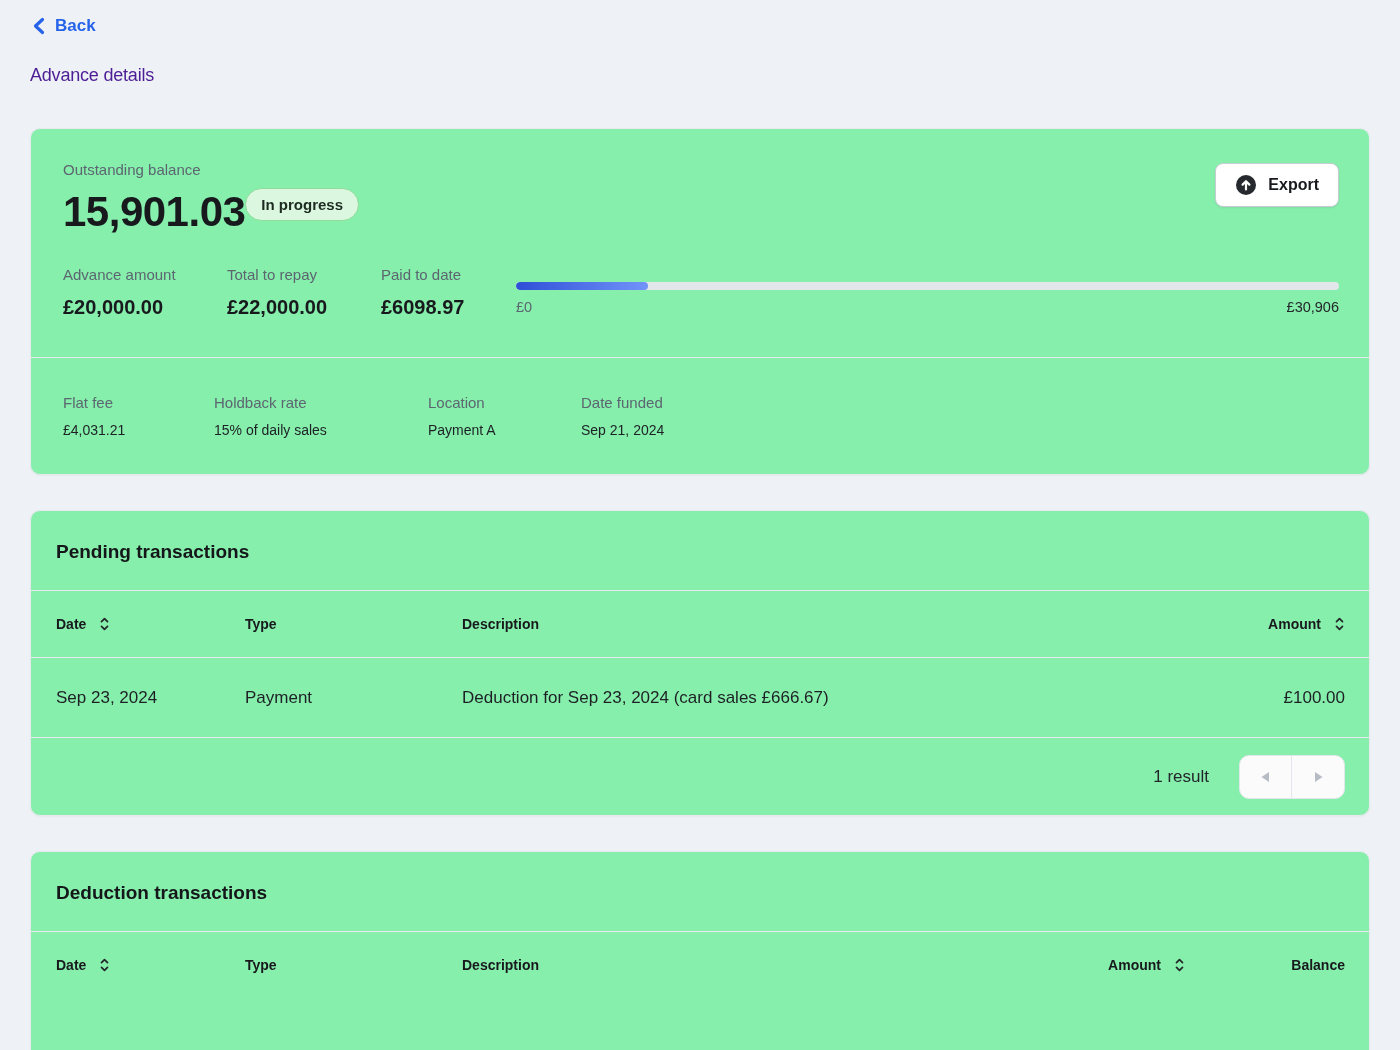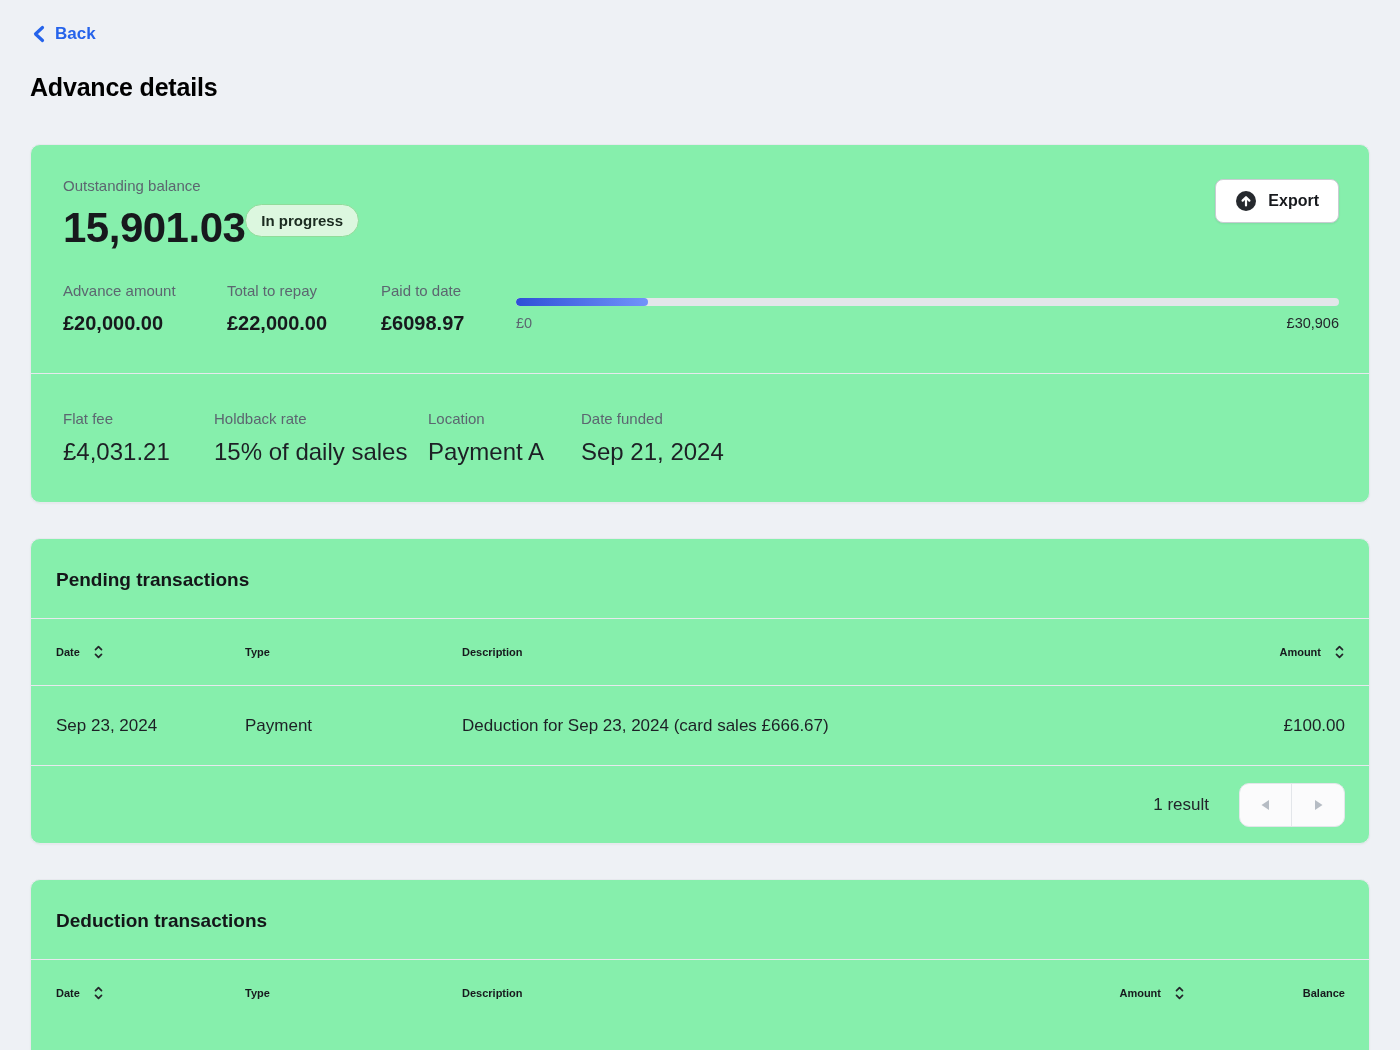--- a/index.html
+++ b/index.html
@@ -8,26 +8,26 @@
     background: #eef1f5;
     font-family: "Liberation Sans", "DejaVu Sans", sans-serif;
     color: #1d2025;
   }
   .page { padding: 16px 30px 0 30px; }
 
   
   .back-link {
     display: inline-flex; align-items: center; gap: 10px;
     color: #2563eb; font-size: 17px; font-weight: 700;
-    text-decoration: none; cursor: pointer; margin-left: 2px; margin-top: 8px;
+    text-decoration: none; cursor: pointer; margin-left: 2px;
   }
 
   
   .page-title {
-    margin-top: 26px; font-size: 25px; font-weight: 700; color: #000000;
+    margin-top: 26px; font-size: 18px; font-weight: 400; color: #4c1d95;
     letter-spacing: -0.2px;
   }
 
   
   .card {
     background: #86efac; border: 1px solid #e7e9ee; border-radius: 10px;
     box-shadow: 0 1px 2px rgba(20,25,35,0.04);
     margin-top: 42px;
   }
   .card + .card { margin-top: 35px; }
@@ -61,33 +61,33 @@
   .progress-labels { display: flex; justify-content: space-between; margin-top: 9px; font-size: 14.5px; }
   .progress-min { color: #5c6670; }
   .progress-max { color: #23262b; }
 
   .summary-divider { border-top: 1px solid #e7e9ee; }
   .details-row { display: flex; padding: 36px 30px 36px 32px; }
   .detail { flex: 0 0 auto; }
   .detail-flatfee { width: 151px; }
   .detail-holdback { width: 214px; }
   .detail-location { width: 153px; }
-  .detail-value { margin-top: 11px; font-size: 24px; font-weight: 400; color: #1d2025; }
+  .detail-value { margin-top: 11px; font-size: 14px; font-weight: 400; color: #1d2025; }
 
   
   .section-title-block { padding: 30px 25px 27px 25px; }
   .section-title { font-size: 19px; font-weight: 700; color: #141619; }
 
   .thead, .trow {
     display: grid; align-items: center;
     padding: 0 24px 0 25px; border-top: 1px solid #e7e9ee;
   }
   .cols-4 { grid-template-columns: 189px 217px 1fr 170px; }
   .cols-5 { grid-template-columns: 189px 217px 1fr 170px 160px; }
-  .thead { height: 67px; font-size: 11px; font-weight: 700; color: #17191d; }
+  .thead { height: 67px; font-size: 14px; font-weight: 700; color: #17191d; }
   .trow { height: 80px; font-size: 17px; color: #1d2025; }
   .th { display: flex; align-items: center; gap: 13px; }
   .th.sortable { cursor: pointer; }
   .cell-right, .th-right { justify-content: flex-end; text-align: right; display: flex; align-items: center; gap: 13px; }
   .desc-main { font-size: 17px; color: #1d2025; }
   .desc-sub { margin-top: 6px; font-size: 15px; color: #6f7680; }
 
   .tfooter {
     border-top: 1px solid #e7e9ee; height: 78px;
     display: flex; align-items: center; justify-content: flex-end;

